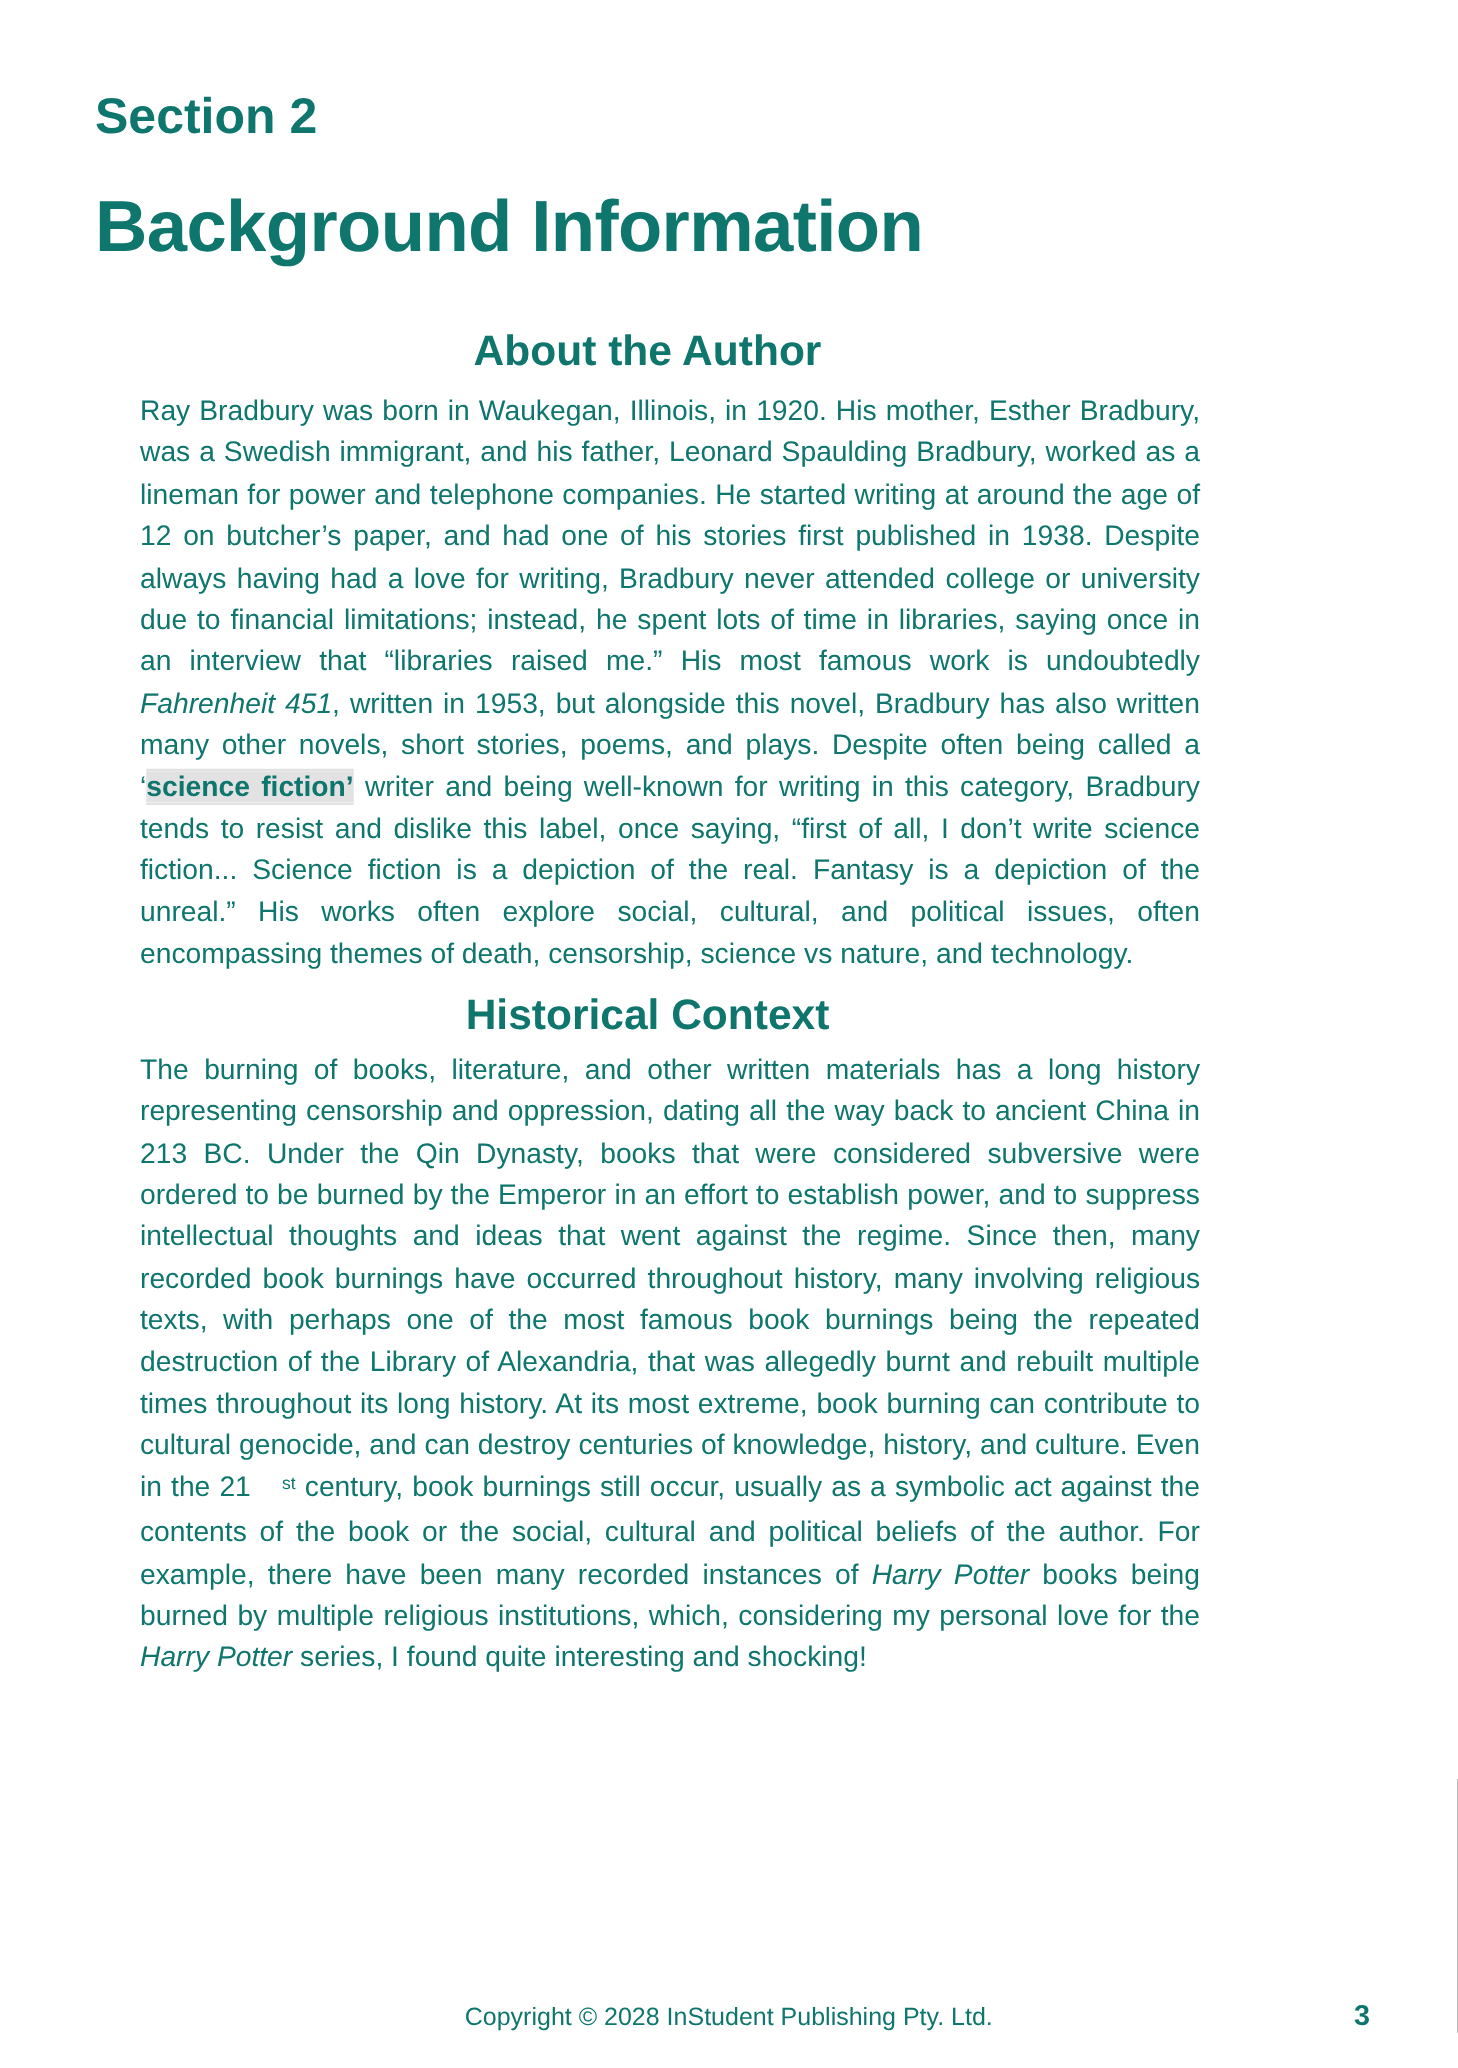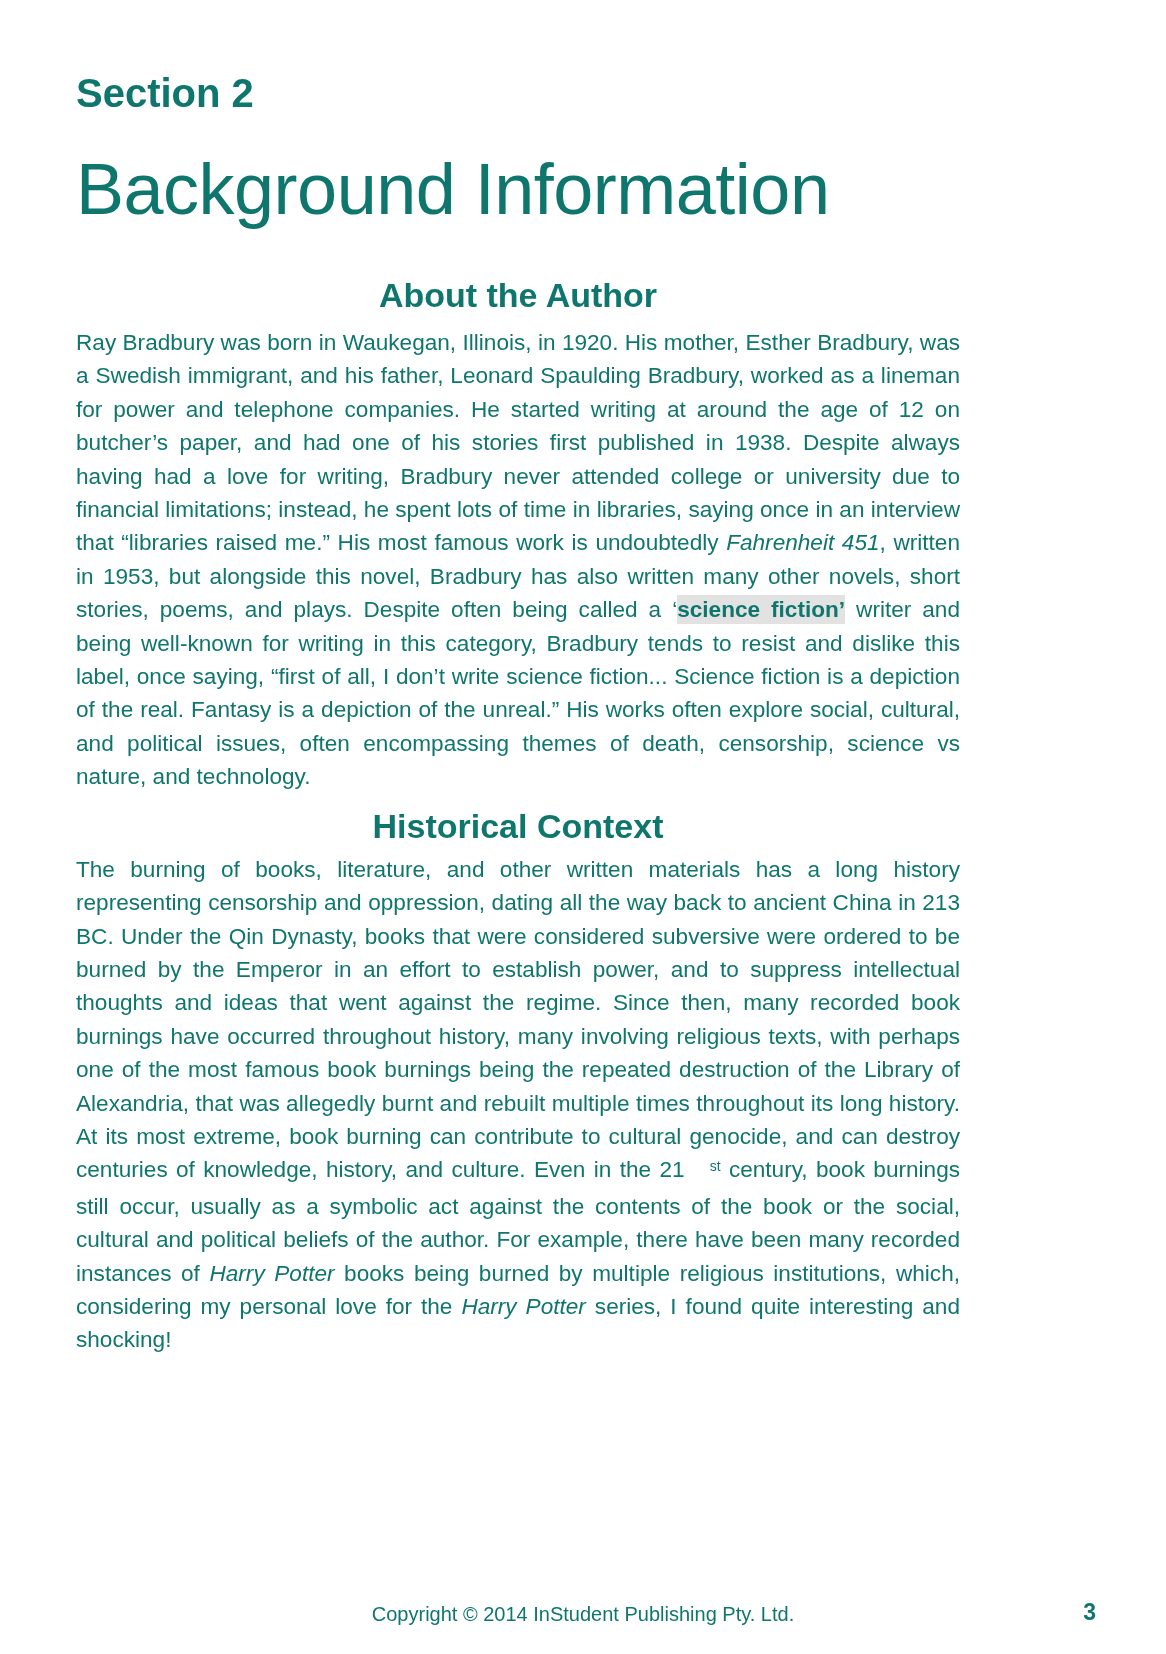--- a/index.html
+++ b/index.html
@@ -21,22 +21,22 @@
     width: 884px;
     padding-top: 73px;
   }
   .kicker {
     font-size: 40px;
     font-weight: 700;
     line-height: 1;
     letter-spacing: 0;
   }
   .title {
-    font-size: 72px;
-    font-weight: 400;
+    font-size: 58px;
+    font-weight: 700;
     line-height: 1;
     margin-top: 40px;
     letter-spacing: -0.5px;
   }
   h2.heading {
     font-size: 34px;
     font-weight: 700;
     line-height: 1;
     margin-top: 53px;
     text-align: center;
@@ -46,20 +46,21 @@
     font-size: 29px;
     font-weight: 700;
     line-height: 1;
     margin-top: 28px;
   }
   p.body-text {
     margin-top: 14px;
     font-size: 22.6px;
     line-height: 33.4px;
     text-align: justify;
+    margin-left: 36px;
   }
   p.body-text.second { margin-top: 10px; }
   .it { font-style: italic; }
   .hl {
     font-weight: 700;
     background: #e2e2e2;
     box-shadow: 0 2px 0 #e2e2e2, 0 -2px 0 #e2e2e2;
   }
   sup.sp {
     font-size: 0.62em;
@@ -111,16 +112,16 @@
     <div class="kicker">Section 2</div>
     <h1 class="title">Background Information</h1>
     <h2 class="heading">About the Author</h2>
     <p class="body-text"><span>Ray Bradbury was born in Waukegan, Illinois, in 1920.  His mother, Esther Bradbury, was a Swedish immigrant, and his father, Leonard Spaulding Bradbury, worked as a lineman for power and telephone companies.  He started writing at around the age of 12 on butcher’s paper, and had one of his stories first published in 1938.  Despite always having had a love for writing, Bradbury never attended college or university due to financial limitations; instead, he spent lots of time in libraries, saying once in an interview that “libraries raised me.”  His most famous work is undoubtedly </span><span class="it">Fahrenheit 451</span><span>, written in 1953, but alongside this novel, Bradbury has also written many other novels, short stories, poems, and plays.  Despite often being called a ‘</span><span class="hl">science fiction’</span><span> writer and being well-known for writing in this category, Bradbury tends to resist and dislike this label, once saying, “first of all, I don’t write science fiction...  Science fiction is a depiction of the real.  Fantasy is a depiction of the unreal.”  His works often explore social, cultural, and political issues, often encompassing themes of death, censorship, science vs nature, and technology.</span></p>
     <h2 class="heading hist">Historical Context</h2>
     <p class="body-text second"><span>The burning of books, literature, and other written materials has a long history representing censorship and oppression, dating all the way back to ancient China in 213 BC. Under the Qin Dynasty, books that were considered subversive were ordered to be burned by the Emperor in an effort to establish power, and to suppress intellectual thoughts and ideas that went against the regime.  Since then, many recorded book burnings have occurred throughout history, many involving religious texts, with perhaps one of the most famous book burnings being the repeated destruction of the Library of Alexandria, that was allegedly burnt and rebuilt multiple times throughout its long history.  At its most extreme, book burning can contribute to cultural genocide, and can destroy centuries of knowledge, history, and culture.  Even in the 21</span><sup class="sp">st</sup><span> century, book burnings still occur, usually as a symbolic act against the contents of the book or the social, cultural and political beliefs of the author.  For example, there have been many recorded instances of </span><span class="it">Harry Potter</span><span> books being burned by multiple religious institutions, which, considering my personal love for the </span><span class="it">Harry Potter</span><span> series, I found quite interesting and shocking!</span></p>
   </div>
 
 
   <div class="footer">
-    <div class="copyright">Copyright © 2014 InStudent Publishing Pty. Ltd.</div>
+    <div class="copyright">Copyright © 2028 InStudent Publishing Pty. Ltd.</div>
     <div class="page-number">3</div>
   </div>
 </div>
 
 </body></html>

